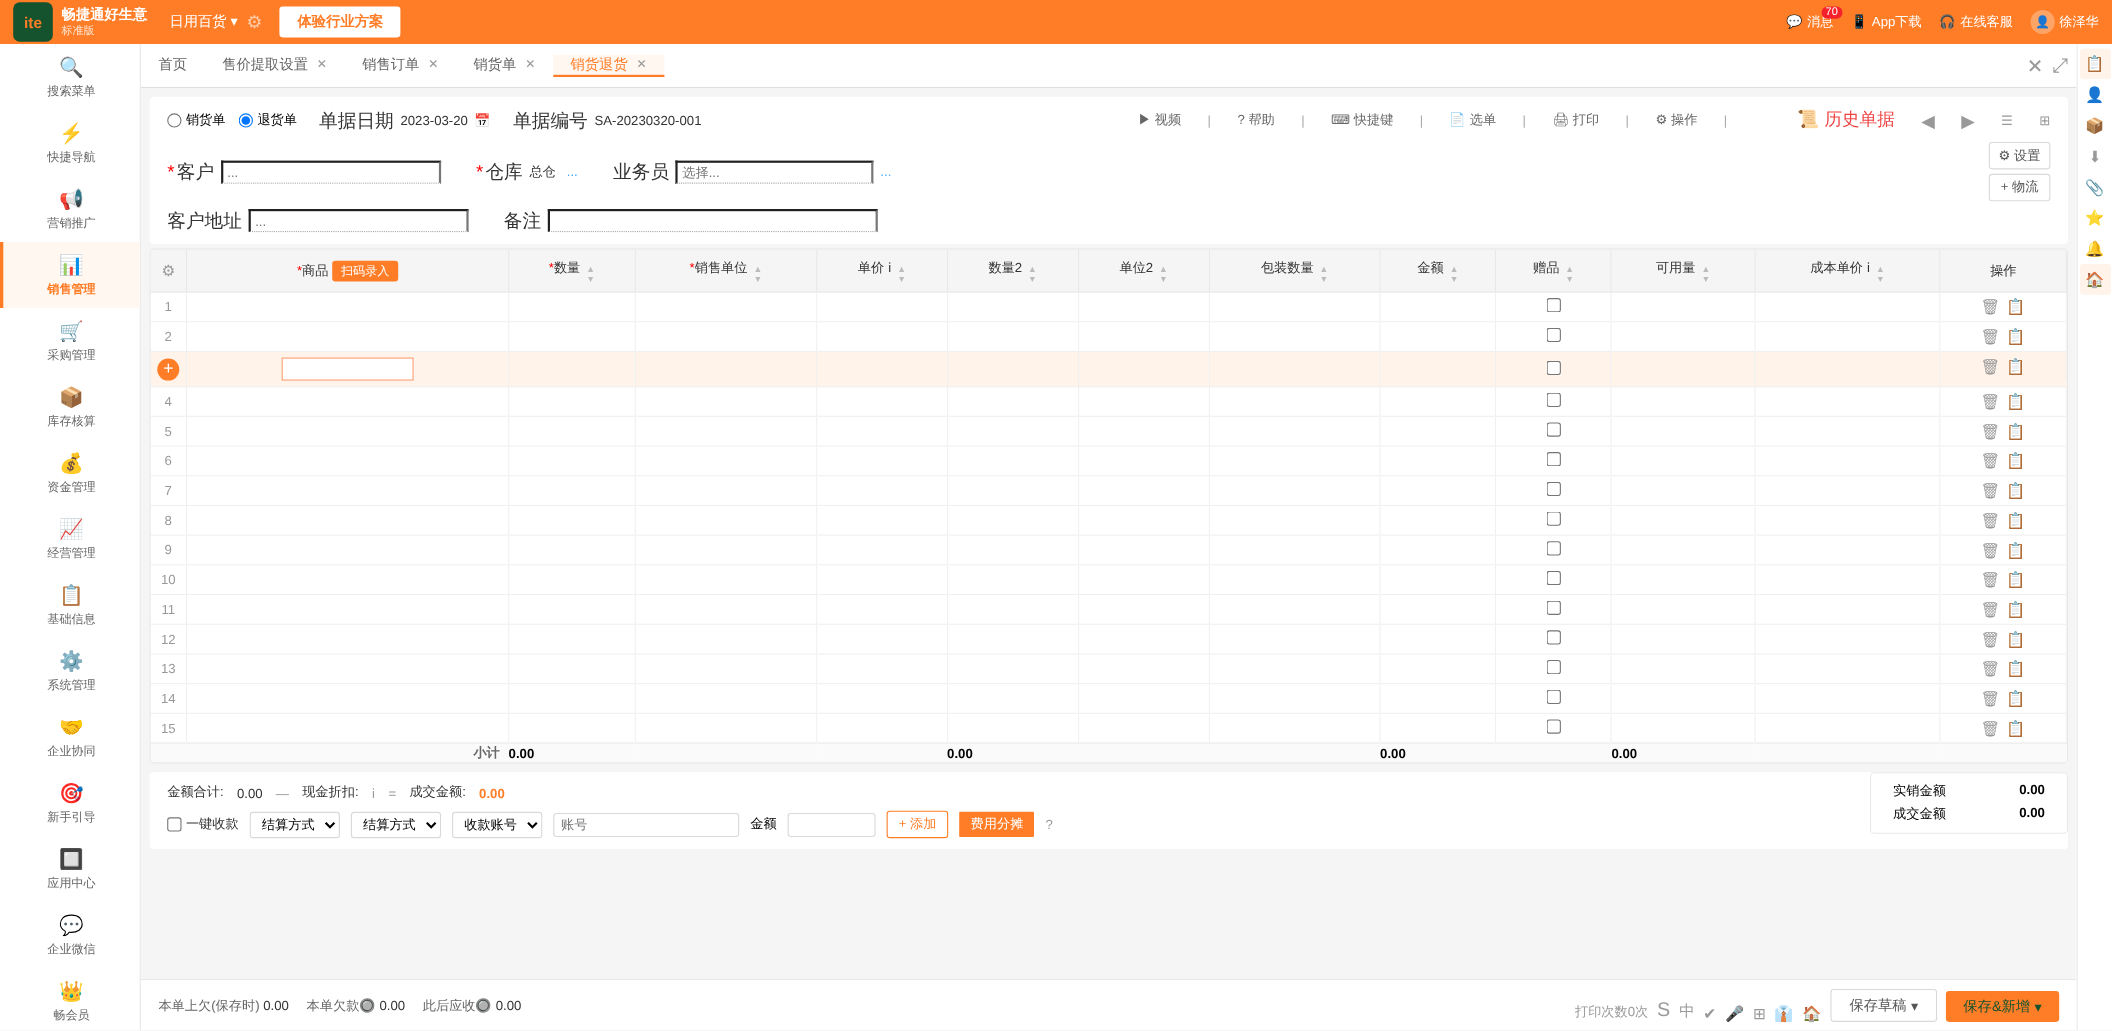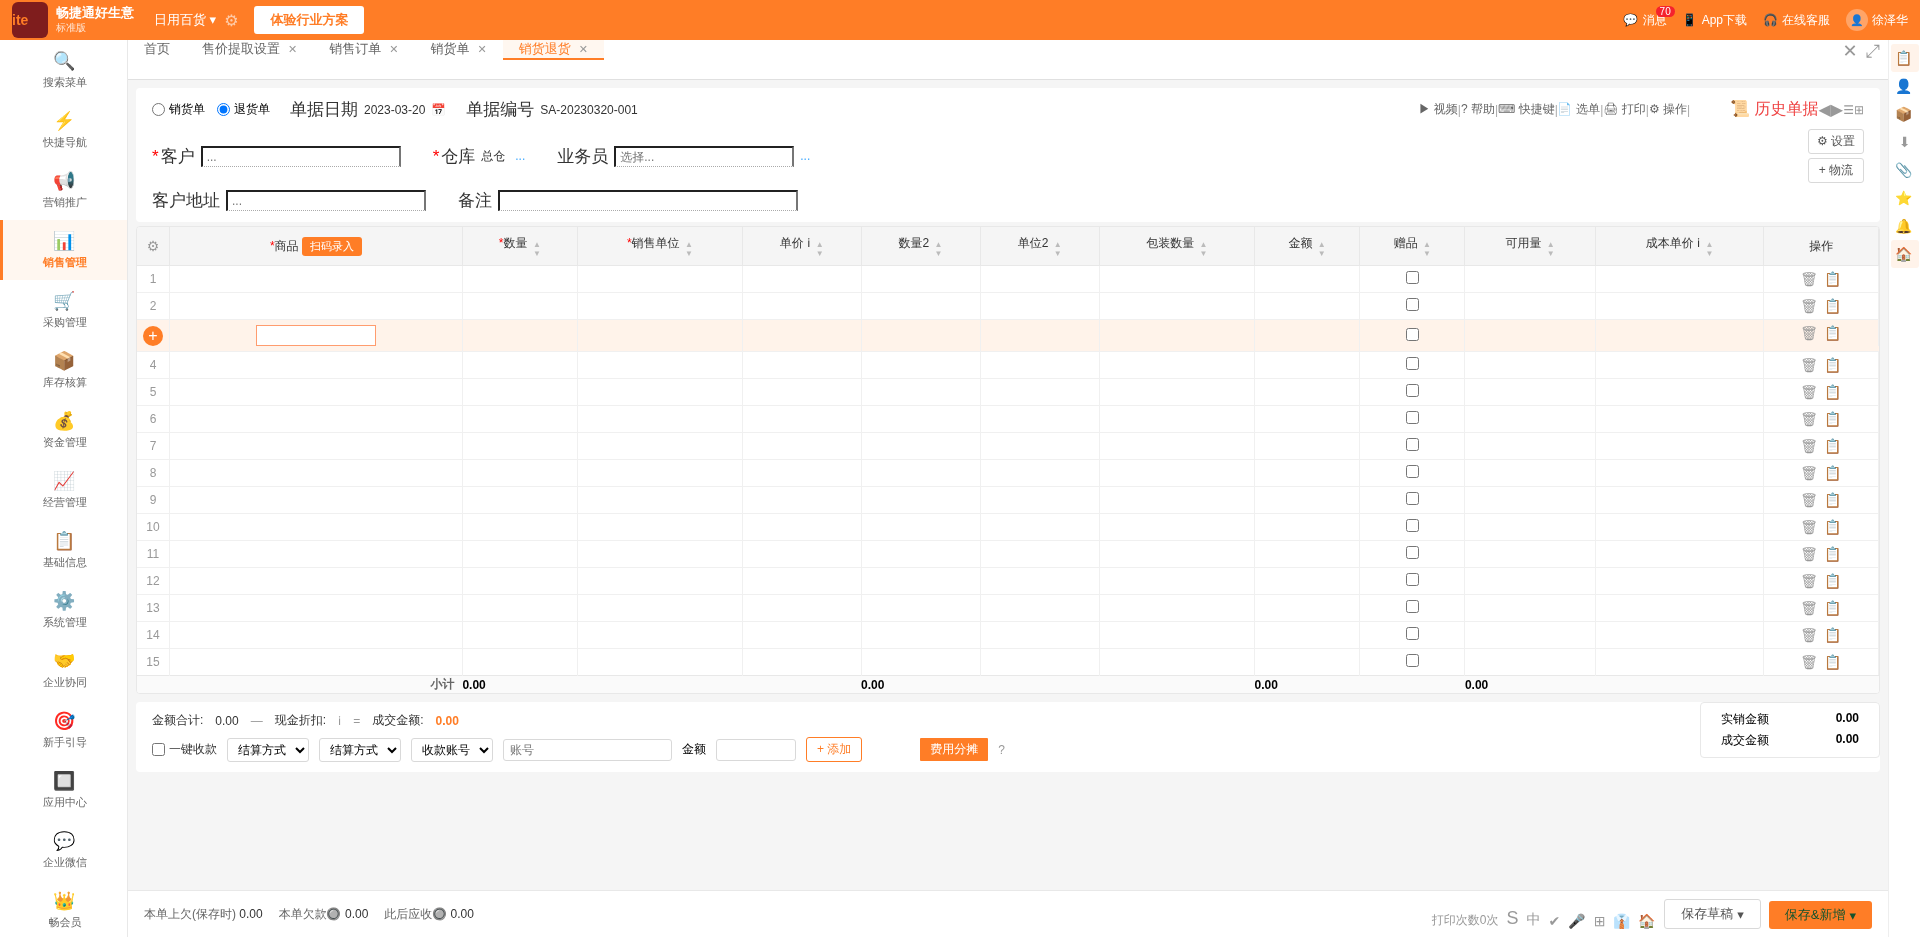--- a/index.html
+++ b/index.html
@@ -4,26 +4,26 @@
   <style>
     * { box-sizing: border-box; margin: 0; padding: 0; }
     body { font-family: 'Microsoft YaHei', Arial, sans-serif; font-size: 12px; background: #f0f2f5; overflow: hidden; }
 
     
     .app-container { display: flex; flex-direction: column; height: 937px; width: 1920px; }
     .top-bar { height: 40px; background: #ff7d26; display: flex; align-items: center; padding: 0 12px; flex-shrink: 0; }
     .main-layout { display: flex; flex: 1; overflow: hidden; }
     .sidebar { width: 128px; background: #fff; flex-shrink: 0; display: flex; flex-direction: column; border-right: 1px solid #e8e8e8; }
     .content-area { flex: 1; display: flex; flex-direction: column; overflow: hidden; }
-    .tab-bar { height: 40px; background: #fff; border-bottom: 1px solid #e0e0e0; display: flex; align-items: flex-start; flex-shrink: 0; }
+    .tab-bar { height: 40px; background: #fff; border-bottom: 1px solid #e0e0e0; display: flex; align-items: center; flex-shrink: 0; }
     .main-content { flex: 1; overflow-y: auto; background: #f5f5f5; padding: 0; }
 
     
     .logo-area { display: flex; align-items: center; gap: 8px; }
-    .logo-icon { width: 36px; height: 36px; background: #7f1d1d; border-radius: 6px; display: flex; align-items: center; justify-content: flex-start; }
+    .logo-icon { width: 36px; height: 36px; background: #14532d; border-radius: 6px; display: flex; align-items: center; justify-content: center; }
     .logo-text { color: #fff; font-size: 13px; font-weight: bold; line-height: 1.2; }
     .logo-sub { color: rgba(255,255,255,0.8); font-size: 10px; }
     .top-right { margin-left: auto; display: flex; align-items: center; gap: 16px; }
     .top-icon-btn { color: #fff; display: flex; align-items: center; gap: 4px; font-size: 12px; cursor: pointer; position: relative; }
     .badge { position: absolute; top: -6px; right: -8px; background: #f5222d; color: #fff; border-radius: 8px; font-size: 10px; padding: 0 4px; min-width: 16px; text-align: center; }
     .top-user { color: #fff; font-size: 12px; display: flex; align-items: center; gap: 4px; }
     .sidebar-item { display: flex; flex-direction: column; align-items: center; justify-content: center; padding: 10px 0; cursor: pointer; color: #666; font-size: 11px; gap: 3px; border-left: 3px solid transparent; }
     .sidebar-item.active { color: #ff7d26; background: #fff7f0; border-left: 3px solid #ff7d26; font-weight: bold; }
     .sidebar-icon { font-size: 18px; }
 
@@ -61,21 +61,21 @@
     tfoot td { background: #fafafa; border-top: 1px solid #e8e8e8; font-weight: bold; }
     .subtotal-label { color: #666; }
     .amount-label { color: #333; font-size: 12px; }
     .amount-value { color: #333; font-size: 12px; }
     .minus-icon { color: #999; }
     .transaction-amount { color: #ff7d26; font-weight: bold; }
     .checkbox-label { display: flex; align-items: center; gap: 4px; font-size: 12px; color: #333; cursor: pointer; }
     .select-input { border: 1px solid #d9d9d9; padding: 3px 6px; border-radius: 3px; font-size: 12px; background: #fff; }
     .text-input { border: 1px solid #d9d9d9; padding: 3px 6px; border-radius: 3px; font-size: 12px; min-width: 80px; }
     .add-fee-btn { background: #fff; border: 1px solid #ff7d26; color: #ff7d26; padding: 3px 10px; border-radius: 3px; font-size: 12px; cursor: pointer; }
-    .fee-split-btn { background: #ff7d26; color: #fff; border: none; padding: 3px 10px; border-radius: 1px; font-size: 12px; cursor: pointer; margin-left: 48px; }
+    .fee-split-btn { background: #ff7d26; color: #fff; border: none; padding: 3px 10px; border-radius: 1px; font-size: 12px; cursor: pointer; }
     .help-icon { color: #999; font-size: 12px; cursor: pointer; }
 
     
     .footer-bar { background: #fff; border-top: 1px solid #e8e8e8; padding: 8px 16px; display: flex; align-items: center; gap: 16px; flex-shrink: 0; }
     .footer-item { font-size: 12px; color: #666; }
     .footer-item span { color: #333; }
     .save-draft-btn { background: #fff; border: 1px solid #d9d9d9; color: #555; padding: 5px 16px; border-radius: 3px; font-size: 13px; cursor: pointer; display: flex; align-items: center; gap: 4px; }
     .save-new-btn { background: #ff7d26; color: #14532d; border: none; padding: 5px 16px; border-radius: 3px; font-size: 13px; cursor: pointer; display: flex; align-items: center; gap: 4px; }
     .print-count { color: #999; font-size: 12px; }
 
@@ -248,21 +248,21 @@
                 <span class="form-label">单据日期</span>
                 <span class="form-date">2023-03-20</span>
                 <span style="color:#999;cursor:pointer;">📅</span>
               </div>
               <div class="field-group">
                 <span class="form-label">单据编号</span>
                 <span class="form-code">SA-20230320-001</span>
               </div>
             </div>
 
-            <div style="display:flex;align-items:center;gap:0;">
+            <div style="display:flex;align-items:center;gap:24px;">
               <span style="color:#666;font-size:12px;cursor:pointer;">▶ 视频</span>
               <span style="color:#aaa;">|</span>
               <span style="color:#666;font-size:12px;cursor:pointer;">? 帮助</span>
               <span style="color:#aaa;">|</span>
               <span style="color:#666;font-size:12px;cursor:pointer;">⌨ 快捷键</span>
               <span style="color:#aaa;">|</span>
               <span style="color:#666;font-size:12px;cursor:pointer;">📄 选单</span>
               <span style="color:#aaa;">|</span>
               <span style="color:#666;font-size:12px;cursor:pointer;">🖨 打印</span>
               <span style="color:#aaa;">|</span>

